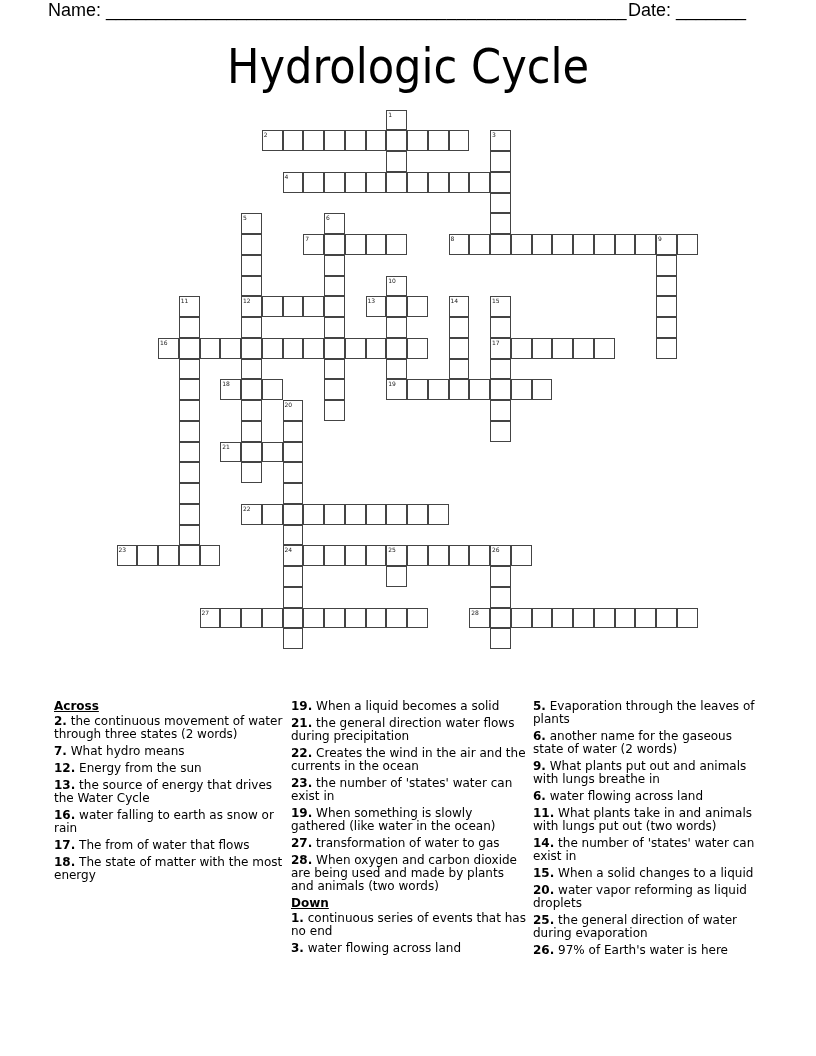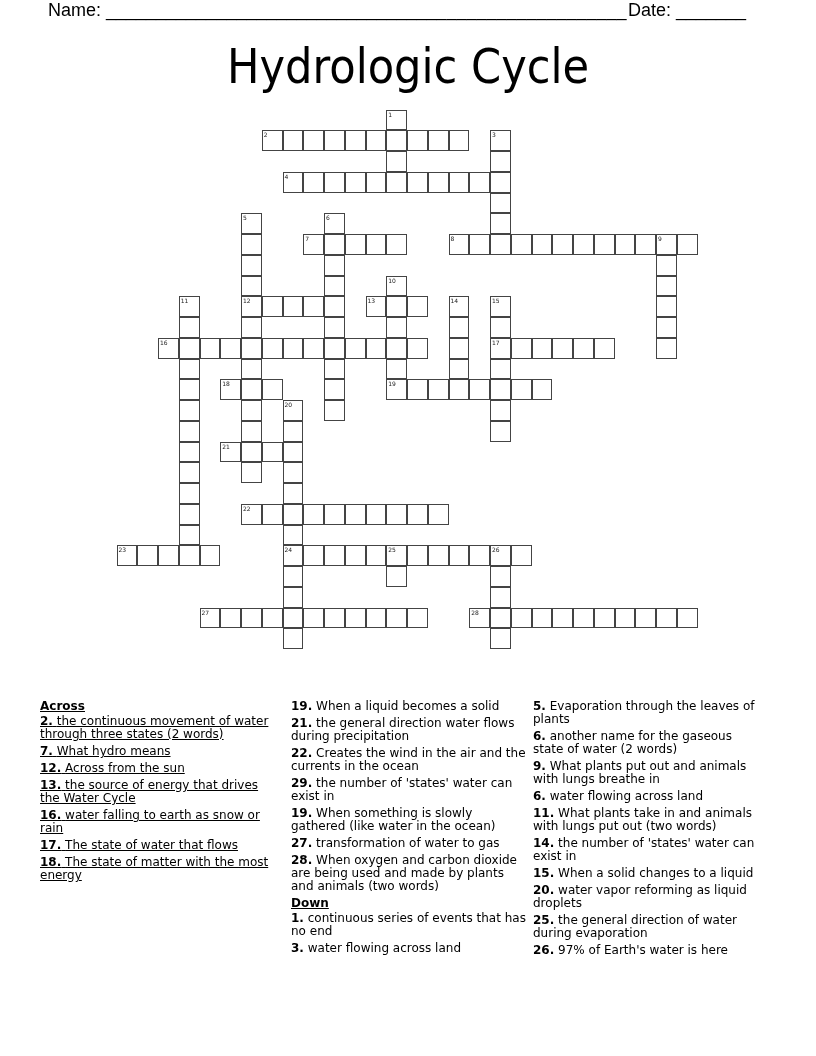--- a/index.html
+++ b/index.html
@@ -7,21 +7,21 @@
   .header-line { position: absolute; top: 0; left: 48px; font-family: "Liberation Sans", sans-serif; font-size: 18px; line-height: 20px; white-space: nowrap; }
   .header-line .date { position: absolute; left: 580px; top: 0; }
   .title { position: absolute; top: 36px; left: 0; width: 816px; text-align: center; font-family: "DejaVu Sans", sans-serif; font-size: 48px; line-height: 60px; letter-spacing: 0px; transform: scaleX(0.9); }
   #grid { position: absolute; left: 117px; top: 110px; width: 600px; height: 560px; }
   .cell { position: absolute; width: 20.75px; height: 20.75px; box-sizing: border-box; border: 1px solid #444; background: #fff; margin-left: -0.5px; margin-top: -0.5px; }
   .cell .num { position: absolute; left: 1px; top: 0px; font-size: 6px; line-height: 7px; font-family: "DejaVu Sans", sans-serif; color: #222; }
   .clues { position: absolute; top: 700px; font-size: 12px; line-height: 13px; }
   .clues .heading { font-weight: bold; text-decoration: underline; margin-bottom: 2px; }
   .clues .clue { margin-bottom: 4px; }
   .clues .clue b { font-weight: bold; }
-  .col1 { left: 40px; width: 232px; text-decoration: underline; }
+  .col1 { left: 54px; width: 232px; }
   .col2 { left: 291px; width: 236px; }
   .col3 { left: 533px; width: 230px; }
 </style>
 </head>
 <body>
 
 <div class="header-line">
   <span>Name: ____________________________________________________</span>
   <span class="date">Date: _______</span>
 </div>
@@ -275,32 +275,32 @@
     <div class="cell" style="left: 269.75px; top: 456.5px;"></div>
     <div class="cell" style="left: 373.5px; top: 456.5px;"></div>
     <div class="cell" style="left: 373.5px; top: 477.25px;"></div>
     <div class="cell" style="left: 373.5px; top: 518.75px;"></div>
   </div>
 
 <div class="clues col1">
   <div class="heading">Across</div>
   <div class="clue"><b>2.</b> <span>the continuous movement of water through three states (2 words)</span></div>
   <div class="clue"><b>7.</b> <span>What hydro means</span></div>
-  <div class="clue"><b>12.</b> <span>Across from the sun</span></div>
+  <div class="clue"><b>12.</b> <span>Energy from the sun</span></div>
   <div class="clue"><b>13.</b> <span>the source of energy that drives the Water Cycle</span></div>
   <div class="clue"><b>16.</b> <span>water falling to earth as snow or rain</span></div>
-  <div class="clue"><b>17.</b> <span>The state of water that flows</span></div>
+  <div class="clue"><b>17.</b> <span>The from of water that flows</span></div>
   <div class="clue"><b>18.</b> <span>The state of matter with the most energy</span></div>
 </div>
 
 <div class="clues col2">
   <div class="clue"><b>19.</b> <span>When a liquid becomes a solid</span></div>
   <div class="clue"><b>21.</b> <span>the general direction water flows during precipitation</span></div>
   <div class="clue"><b>22.</b> <span>Creates the wind in the air and the currents in the ocean</span></div>
-  <div class="clue"><b>29.</b> <span>the number of 'states' water can exist in</span></div>
+  <div class="clue"><b>23.</b> <span>the number of 'states' water can exist in</span></div>
   <div class="clue"><b>19.</b> <span>When something is slowly gathered (like water in the ocean)</span></div>
   <div class="clue"><b>27.</b> <span>transformation of water to gas</span></div>
   <div class="clue"><b>28.</b> <span>When oxygen and carbon dioxide are being used and made by plants and animals (two words)</span></div>
   <div class="heading">Down</div>
   <div class="clue"><b>1.</b> <span>continuous series of events that has no end</span></div>
   <div class="clue"><b>3.</b> <span>water flowing across land</span></div>
 </div>
 
 <div class="clues col3">
   <div class="clue"><b>5.</b> <span>Evaporation through the leaves of plants</span></div>

